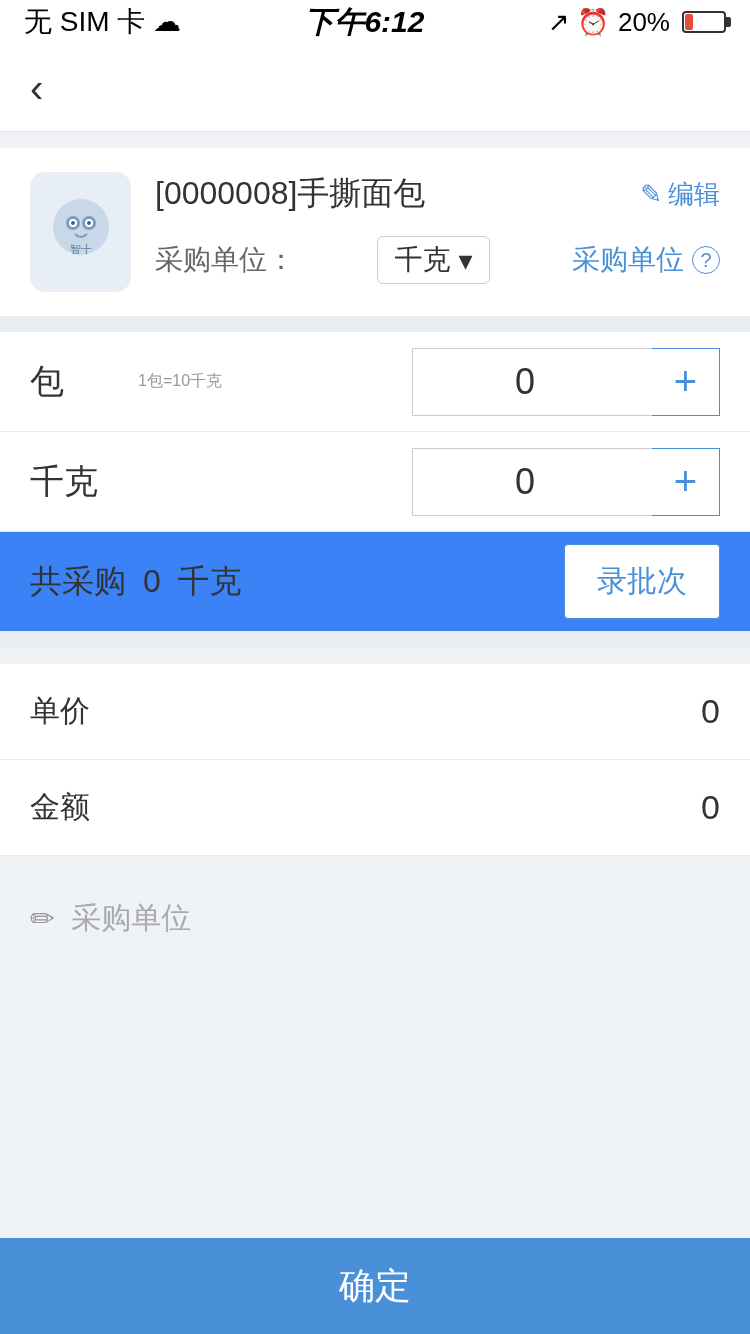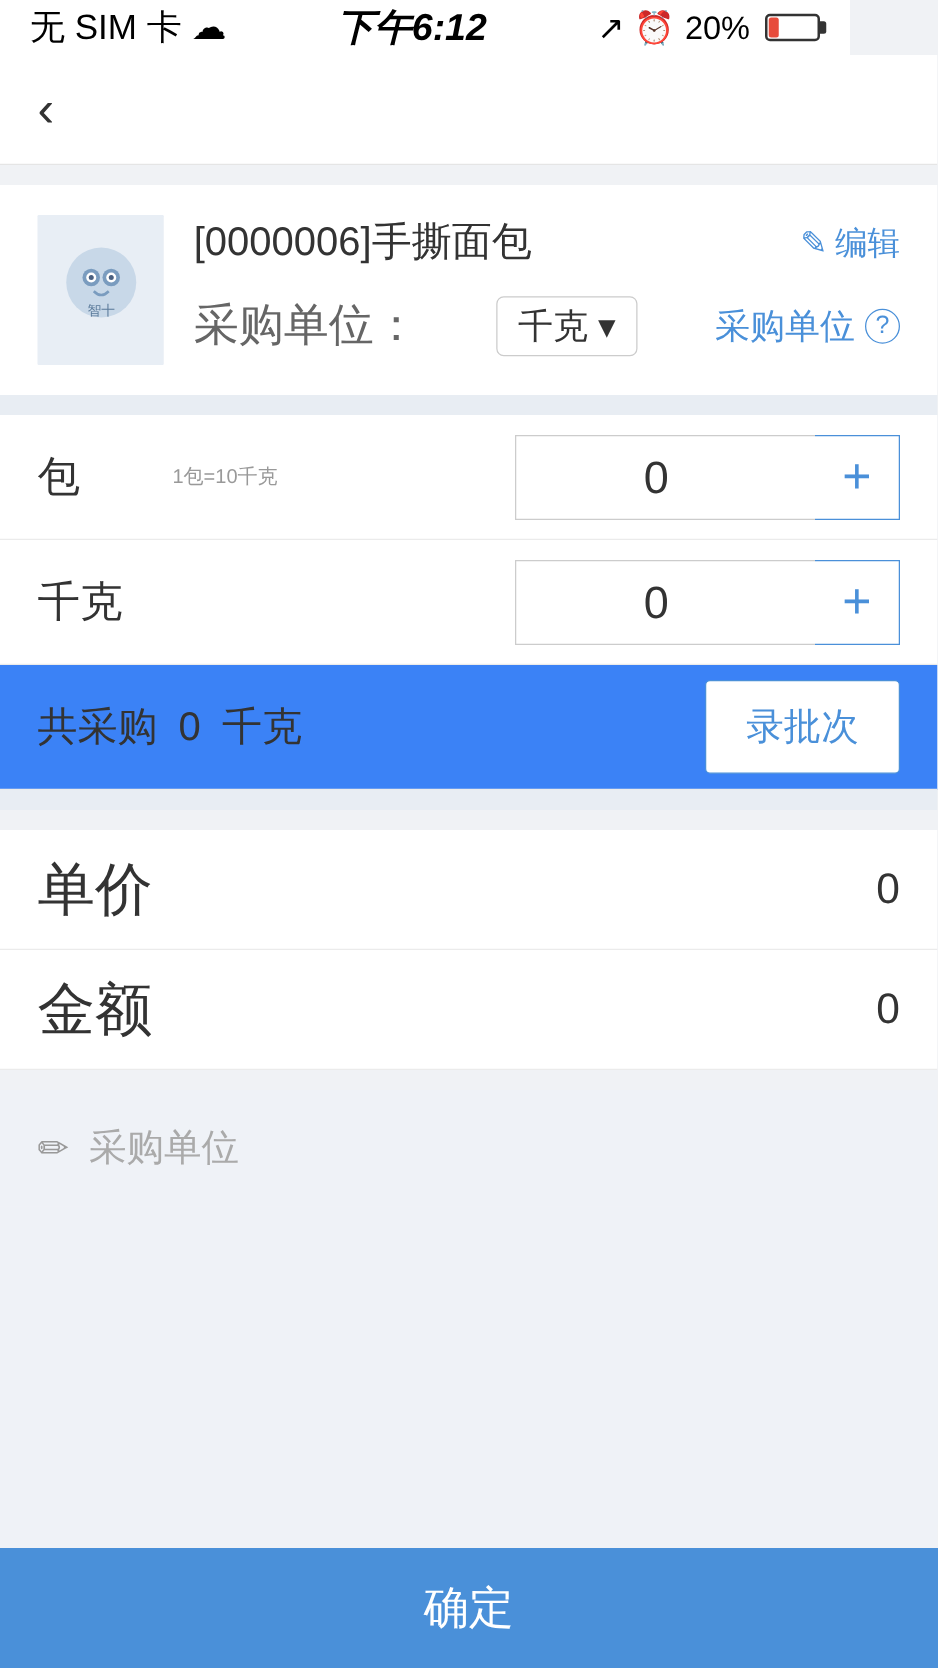--- a/index.html
+++ b/index.html
@@ -7,21 +7,21 @@
     body {
       width: 750px;
       min-height: 1334px;
       font-family: -apple-system, "PingFang SC", "Helvetica Neue", sans-serif;
       background: #f0f2f5;
       font-size: 32px;
     }
 
     
     .status-bar {
-      width: 680px;
+      width: 750px;
       height: 44px;
       background: #fff;
       display: flex;
       align-items: center;
       justify-content: space-between;
       padding: 0 24px;
       font-size: 28px;
       font-weight: 500;
     }
     .status-left { display: flex; align-items: center; gap: 10px; }
@@ -84,21 +84,21 @@
       margin-top: 16px;
       padding: 24px 30px;
       display: flex;
       align-items: flex-start;
       gap: 24px;
     }
     .product-thumb {
       width: 101px;
       height: 120px;
       background: #e8eef5;
-      border-radius: 1px;
+      border-radius: 15px;
       display: flex;
       align-items: center;
       justify-content: center;
       flex-shrink: 0;
     }
     .product-thumb-icon {
       font-size: 48px;
       color: #7a9cbf;
     }
     .product-info {
@@ -122,21 +122,21 @@
       align-items: center;
       gap: 6px;
       cursor: pointer;
     }
     .unit-row {
       display: flex;
       align-items: center;
       justify-content: space-between;
     }
     .unit-label {
-      font-size: 36px;
+      font-size: 28px;
       color: #666;
     }
     .unit-select {
       display: inline-flex;
       align-items: center;
       border: 1px solid #ccc;
       border-radius: 6px;
       padding: 4px 16px;
       font-size: 28px;
       color: #333;
@@ -242,21 +242,21 @@
     }
     .price-row {
       display: flex;
       align-items: center;
       justify-content: space-between;
       padding: 0 30px;
       height: 96px;
       border-bottom: 1px solid #ebebeb;
     }
     .price-row-label {
-      font-size: 46px;
+      font-size: 30px;
       color: #333;
     }
     .price-row-value {
       font-size: 34px;
       color: #333;
     }
 
     
     .remark-section {
       background: #eff2f7;
@@ -345,21 +345,21 @@
           <circle cx="38" cy="26" r="4" fill="white"></circle>
           <circle cx="22" cy="26" r="2" fill="#4a6080"></circle>
           <circle cx="38" cy="26" r="2" fill="#4a6080"></circle>
           <path d="M24 37 Q30 43 36 37" stroke="#7a9cbf" stroke-width="2" fill="none"></path>
           <text x="30" y="56" text-anchor="middle" font-size="11" fill="#5a7a9a" font-family="PingFang SC,sans-serif">智十</text>
         </svg>
       </span>
     </div>
     <div class="product-info">
       <div class="product-name-row">
-        <span class="product-name">[0000006]手撕面包</span>
+        <span class="product-name">[0000008]手撕面包</span>
         <span class="edit-btn">
           <span>✎</span>
           <span>编辑</span>
         </span>
       </div>
       <div class="unit-row">
         <span class="unit-label">采购单位：</span>
         <div class="unit-select">
           <span>千克</span>
           <span>▾</span>

